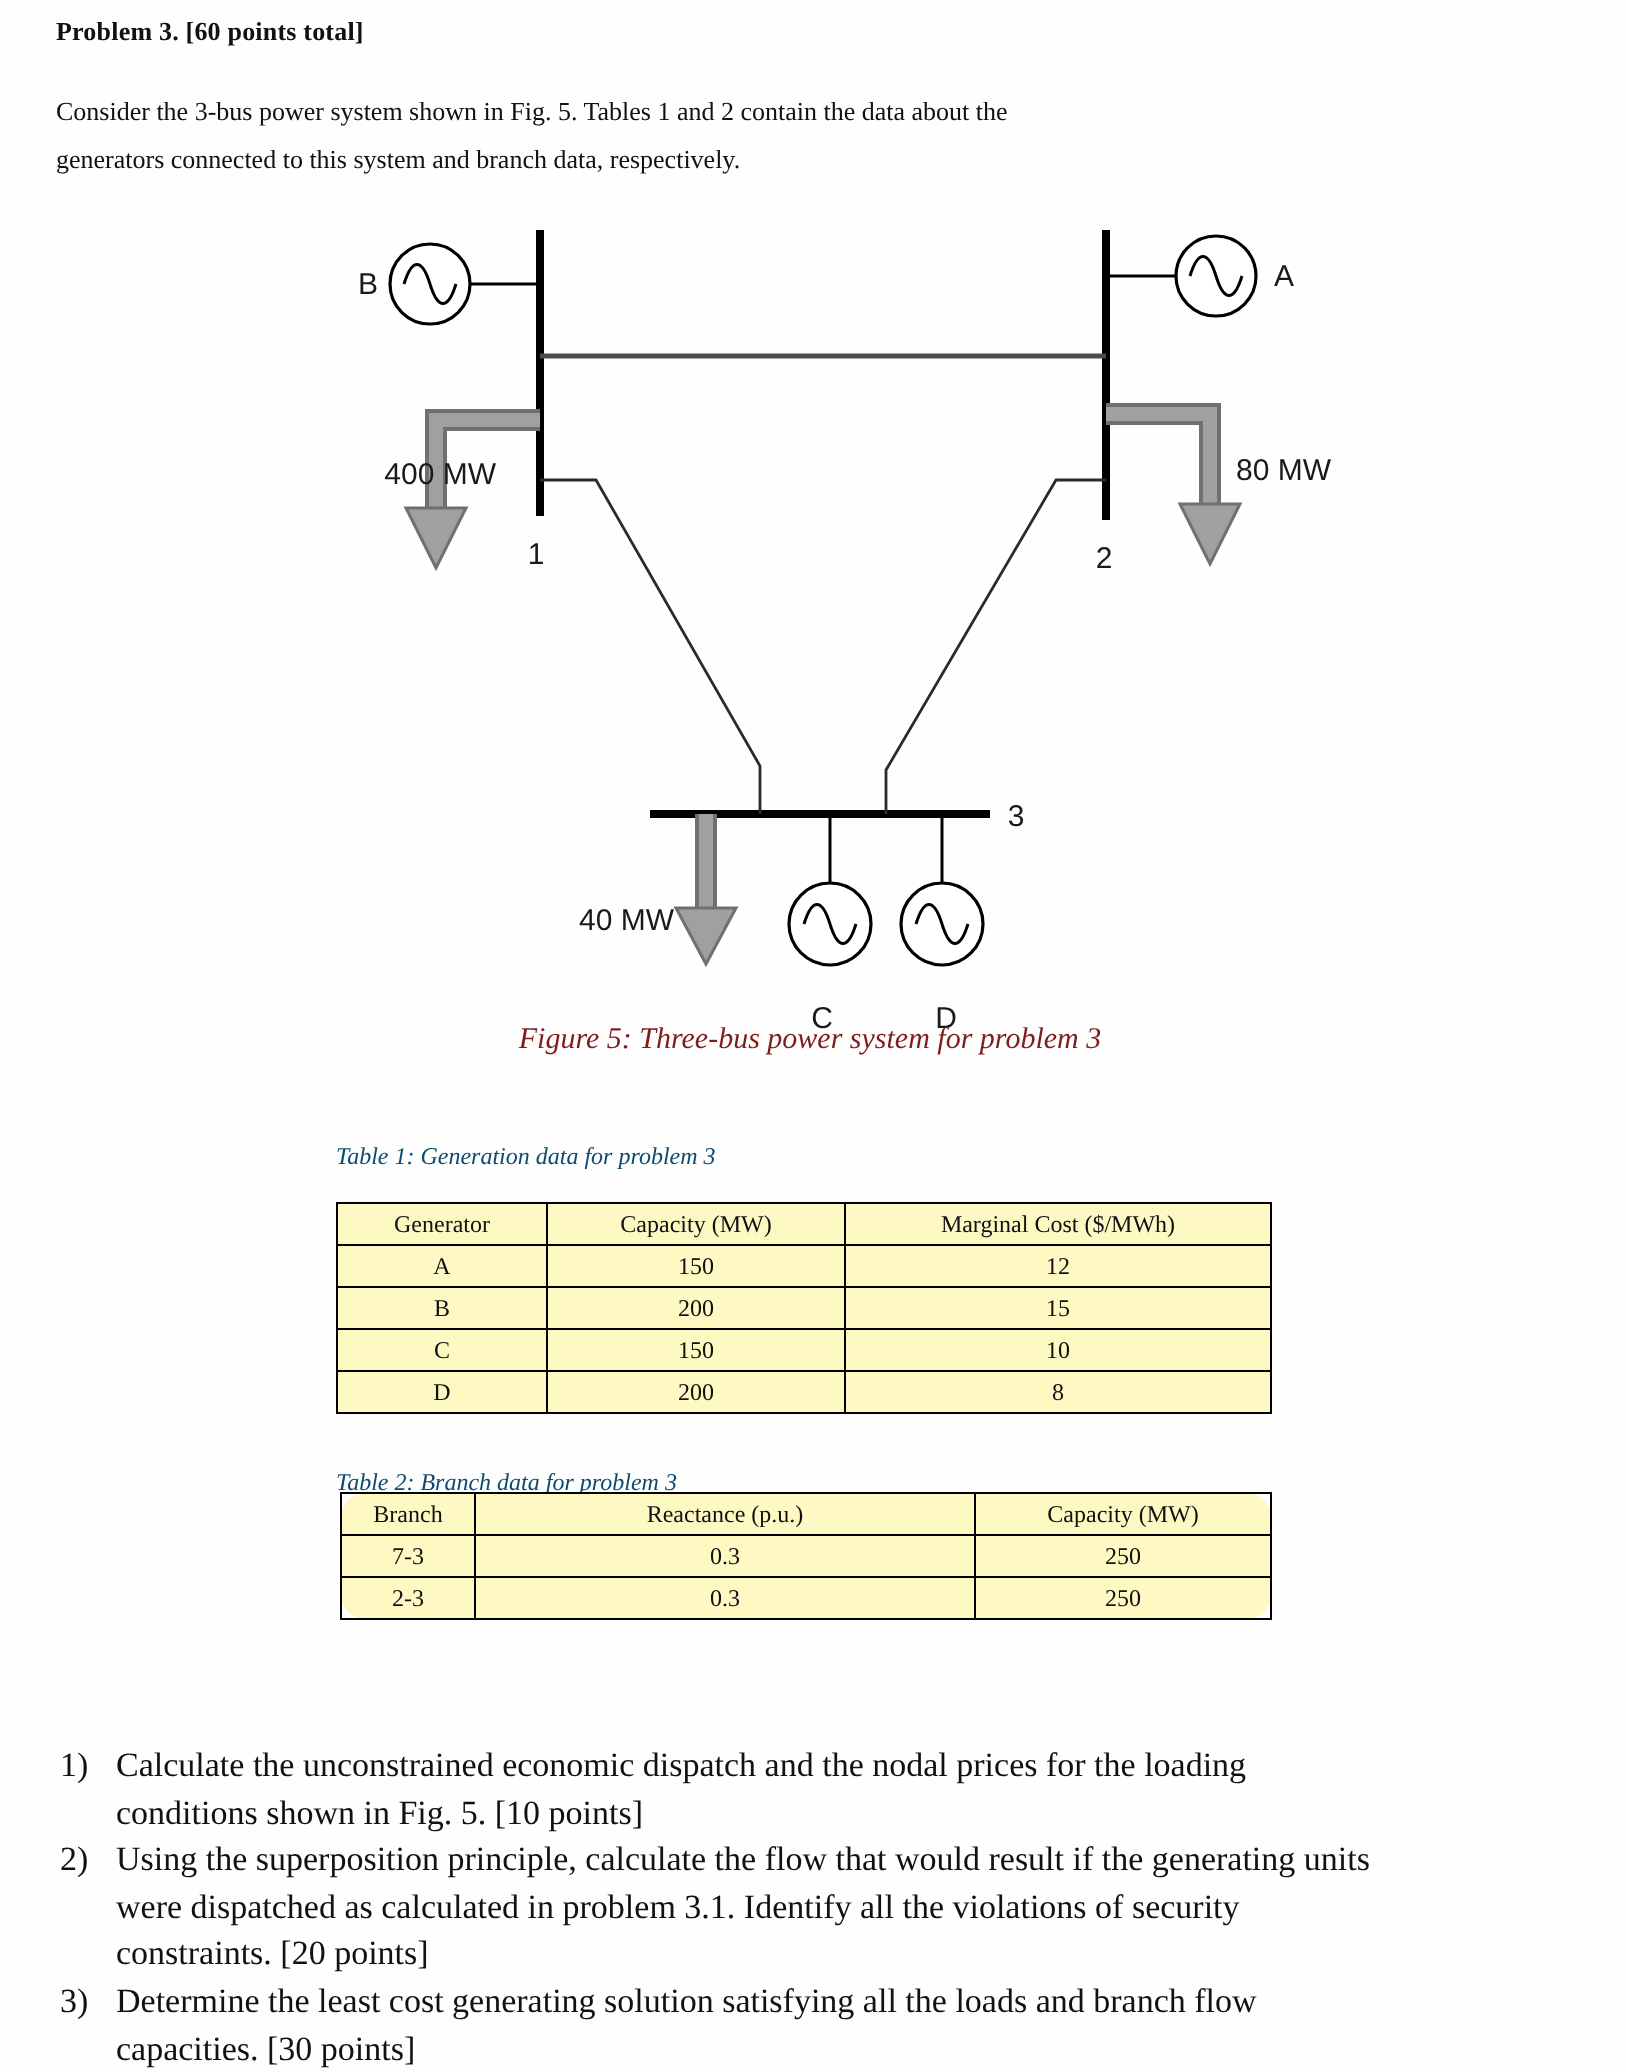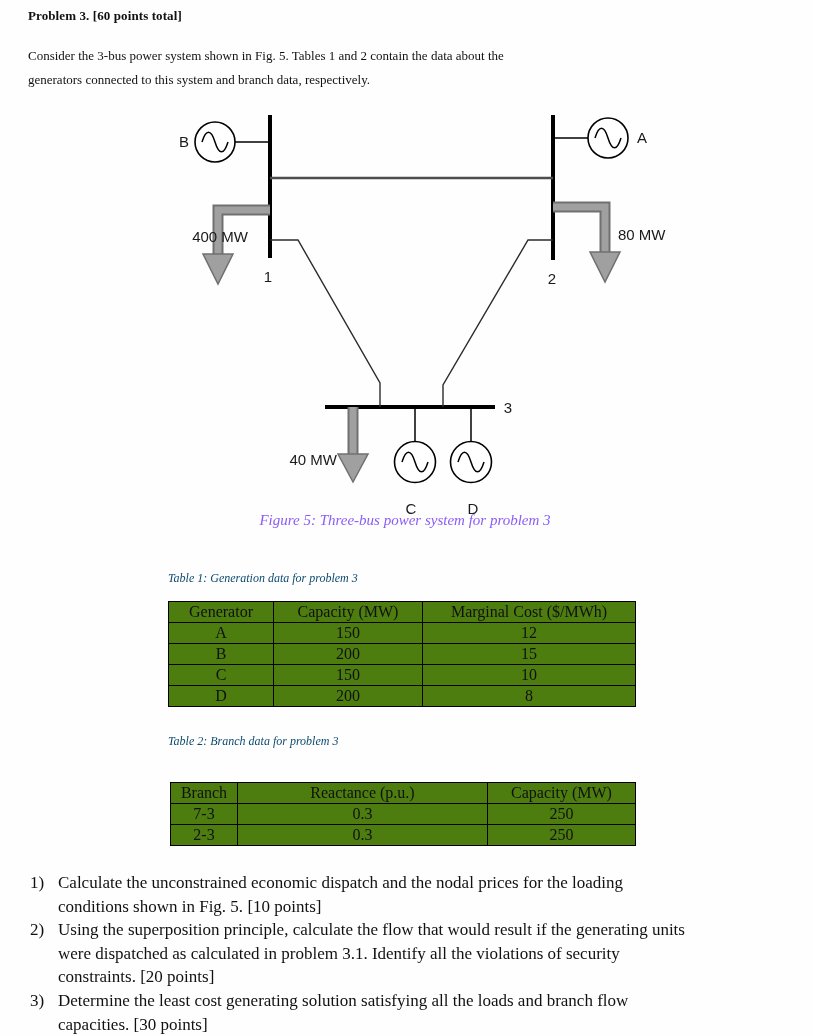--- a/index.html
+++ b/index.html
@@ -11,40 +11,40 @@
   .page-title{
     left:28px;top:8px;font-size:13px;font-weight:bold;letter-spacing:.1px;
   }
   .intro{
     left:28px;top:44px;width:740px;font-size:13px;line-height:23.5px;
     white-space:pre-wrap;
   }
   .fig-svg{left:150px;top:100px;}
   .fig-caption{
     left:150px;top:512px;width:510px;text-align:center;
-    font-size:15px;font-style:italic;color:#8b5cf6;
+    font-size:15px;font-style:italic;color:#7f1d1d;
   }
   .tbl-caption{
     font-size:12px;font-style:italic;color:#0c4a6e;
   }
   .t1-cap{left:168px;top:571px;}
   .t2-cap{left:168px;top:734px;}
   table.data{
     border-collapse:collapse;table-layout:fixed;
-    font-size:16px;text-align:center;background:#4d7c0f;
+    font-size:12px;text-align:center;background:#fef9c3;
   }
   table.data th, table.data td{
     border:1.6px solid #000;padding:0 2px;height:20px;line-height:20px;
     font-weight:normal;overflow:hidden;white-space:nowrap;
   }
   .table1{left:168px;top:601px;width:467px;}
   .table1 col:nth-child(1){width:105px;}
   .table1 col:nth-child(2){width:149px;}
   .table1 col:nth-child(3){width:213px;}
-  .table2{left:170px;top:782px;width:465px;}
+  .table2{left:170px;top:746px;width:465px;border-radius:14px;}
   .table2 col:nth-child(1){width:67px;}
   .table2 col:nth-child(2){width:250px;}
   .table2 col:nth-child(3){width:148px;}
   .questions{
     left:30px;top:871px;width:760px;font-size:17px;line-height:23.6px;
   }
   .q-item{position:relative;padding-left:28px;}
   .q-marker{position:absolute;left:0;top:0;}
   .q-text{white-space:pre-wrap;}
   .q-points{font-weight:normal;margin-top:36px;}

